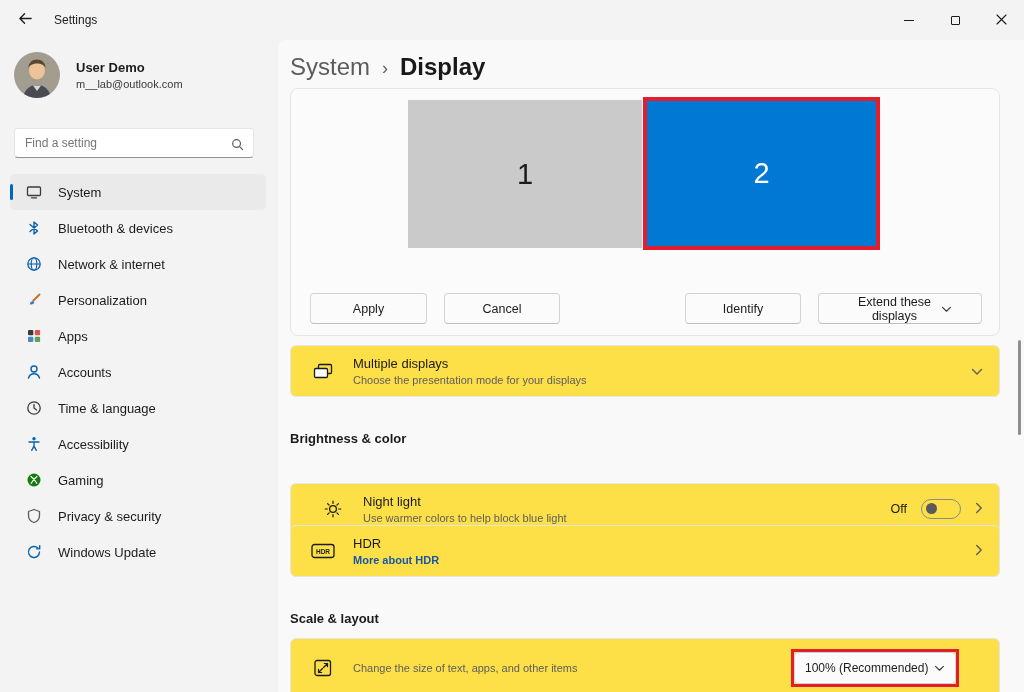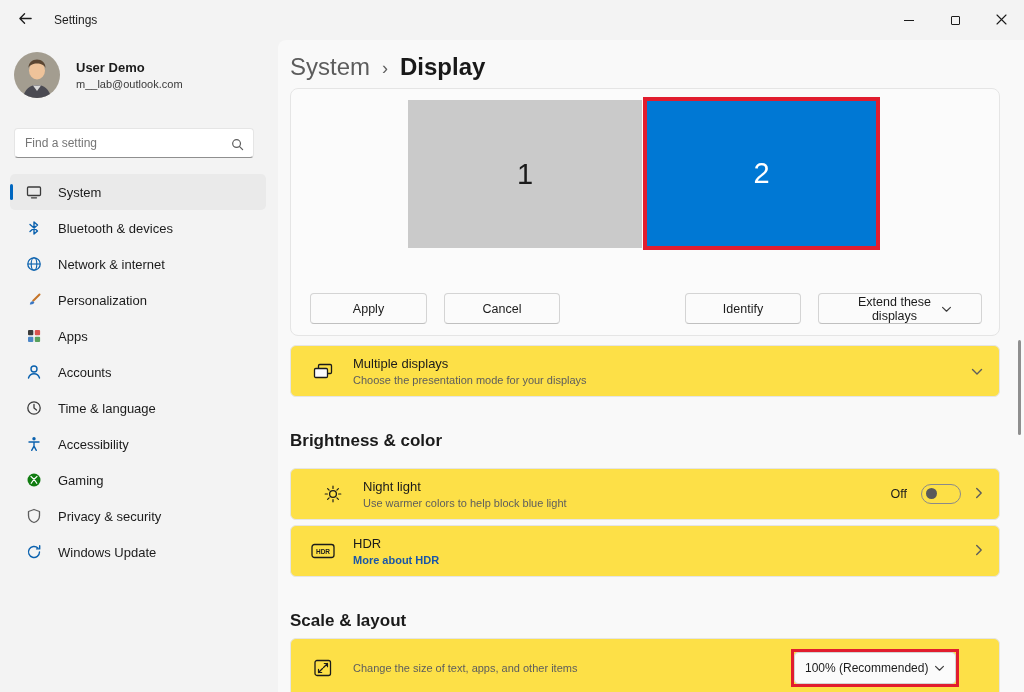--- a/index.html
+++ b/index.html
@@ -43,24 +43,24 @@
   .mon2 { width: 100%; height: 100%; background: var(--monitor-blue, #0078d4); display: flex; align-items: center; justify-content: center; font-size: 29px; color: #ffffff; cursor: pointer; }
   .btn { position: absolute; top: 204px; height: 31px; background: #fbfbfb; border: 1px solid #d4d4d4; border-bottom-color: #c0c0c0; border-radius: 4px; font-size: 12.5px; color: #1b1b1b; font-family: inherit; display: flex; align-items: center; justify-content: center; cursor: pointer; }
   .btn-apply { left: 19px; width: 117px; }
   .btn-cancel { left: 153px; width: 116px; }
   .btn-identify { left: 394px; width: 116px; }
   .btn-extend { left: 527px; width: 164px; justify-content: space-between; padding: 0 29px; }
 
   .row-card { position: absolute; left: 12px; width: 710px; height: 52px; background: #fde047; border: 1px solid #e5e5e5; border-radius: 6px; display: flex; align-items: center; padding: 0 16px 0 20px; gap: 18px; }
   .row-clickable { cursor: pointer; }
   #row-multi { top: 305px; }
-  #row-night { top: 428px; padding-left: 30px; }
+  #row-night { top: 443px; padding-left: 30px; }
   #row-hdr { top: 485px; }
   #row-scale { top: 598px; height: 60px; }
-  .sec-h { position: absolute; left: 12px; font-size: 17px; font-weight: 600; color: #1b1b1b; }
+  .sec-h { position: absolute; left: 12px; font-size: 13px; font-weight: 600; color: #1b1b1b; }
   #sec-brightness { top: 391px; }
   #sec-scale { top: 571px; }
   .row-icon { width: 24px; display: flex; align-items: center; justify-content: center; flex: none; }
   .row-text { display: flex; flex-direction: column; gap: 3px; }
   .row-title { font-size: 13px; color: #1b1b1b; }
   .row-sub { font-size: 11px; color: #5d5d5d; }
   .row-link { font-size: 11px; font-weight: 700; color: var(--link, #1a56a8); cursor: pointer; }
   .row-right { margin-left: auto; display: flex; align-items: center; gap: 14px; }
   .toggle-label { font-size: 12.5px; }
   .toggle { width: 40px; height: 20px; border: 1px solid #8a8a8a; border-radius: 11px; position: relative; background: transparent; cursor: pointer; flex: none; }

